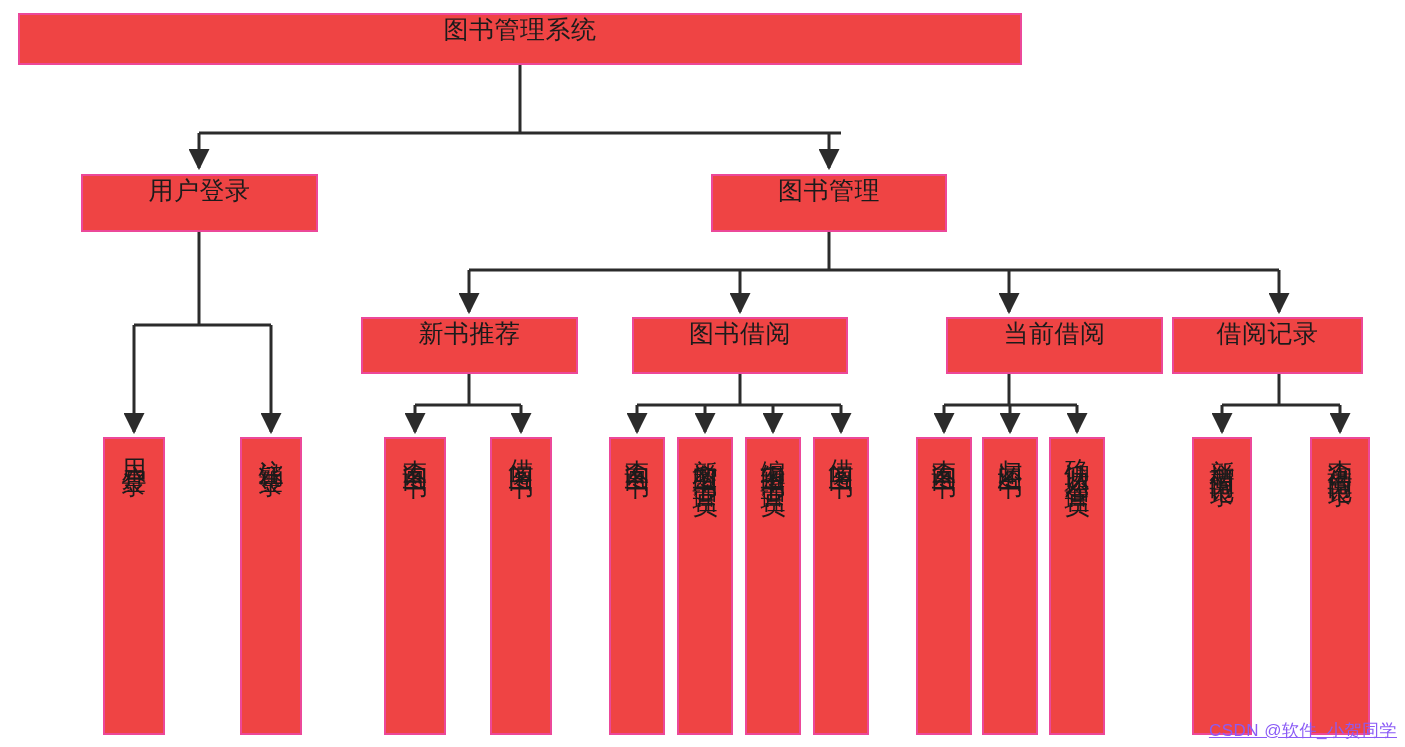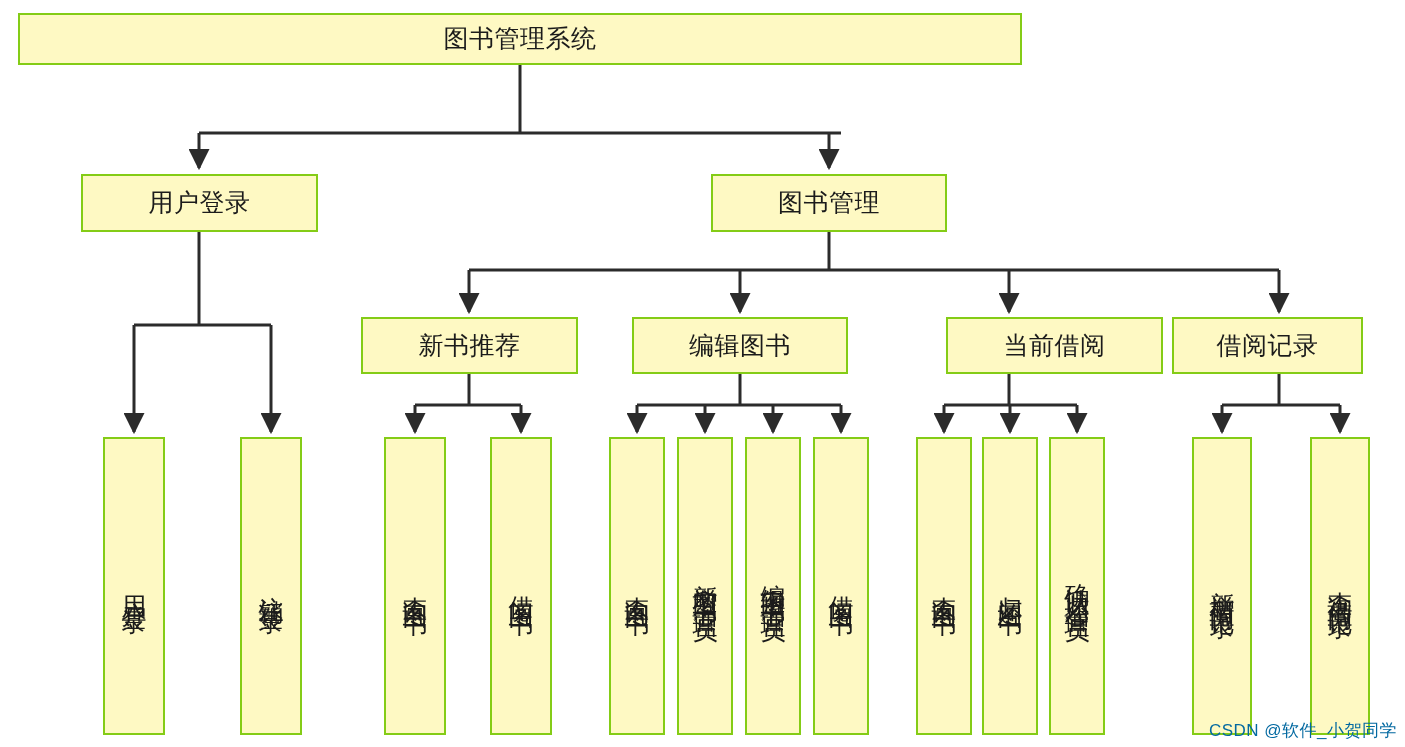--- a/index.html
+++ b/index.html
@@ -21,24 +21,23 @@
     position: absolute;
     left: 0;
     top: 0;
     width: 1405px;
     height: 747px;
     pointer-events: none;
   }
   .node {
     position: absolute;
     box-sizing: border-box;
-    border: 2px solid #84cc16;
-    background: #fef9c3;
+    border: 2px solid #ec4899;
+    background: #ef4444;
     display: flex;
-    align-items: center;
     justify-content: center;
     color: #1b1b1b;
     line-height: 1.18;
   }
   .node.horizontal {
     font-size: 25px;
     letter-spacing: 0.5px;
   }
   .node.leaf {
     font-size: 25px;
@@ -53,23 +52,24 @@
   }
   .node .htext {
     display: block;
     white-space: nowrap;
   }
   #watermark {
     position: absolute;
     right: 8px;
     bottom: 5px;
     font-size: 17px;
-    color: #0369a1;
+    color: #8b5cf6;
     letter-spacing: 0.5px;
     white-space: nowrap;
+    text-decoration: underline;
   }
 </style>
 </head>
 <body>
 
 <div id="diagram-root">
 
   <svg id="edge-layer" viewBox="0 0 1405 747" width="1405" height="747" xmlns="http://www.w3.org/2000/svg">
     <defs>
       <marker id="arrow" viewBox="0 0 10 10" refX="9" refY="5" markerWidth="7" markerHeight="7" orient="auto-start-reverse">
@@ -128,21 +128,21 @@
     <span class="htext">用户登录</span>
   </div>
   <div class="node horizontal" style="left:711px; top:174px; width:236px; height:58px;">
     <span class="htext">图书管理</span>
   </div>
 
   <div class="node horizontal" style="left:361px; top:317px; width:217px; height:57px;">
     <span class="htext">新书推荐</span>
   </div>
   <div class="node horizontal" style="left:632px; top:317px; width:216px; height:57px;">
-    <span class="htext">编辑图书</span>
+    <span class="htext">图书借阅</span>
   </div>
   <div class="node horizontal" style="left:946px; top:317px; width:217px; height:57px;">
     <span class="htext">当前借阅</span>
   </div>
   <div class="node horizontal" style="left:1172px; top:317px; width:191px; height:57px;">
     <span class="htext">借阅记录</span>
   </div>
 
   <div class="node leaf" style="left:103px; top:437px; width:62px; height:298px;">
     <span class="vtext">用户登录</span>

